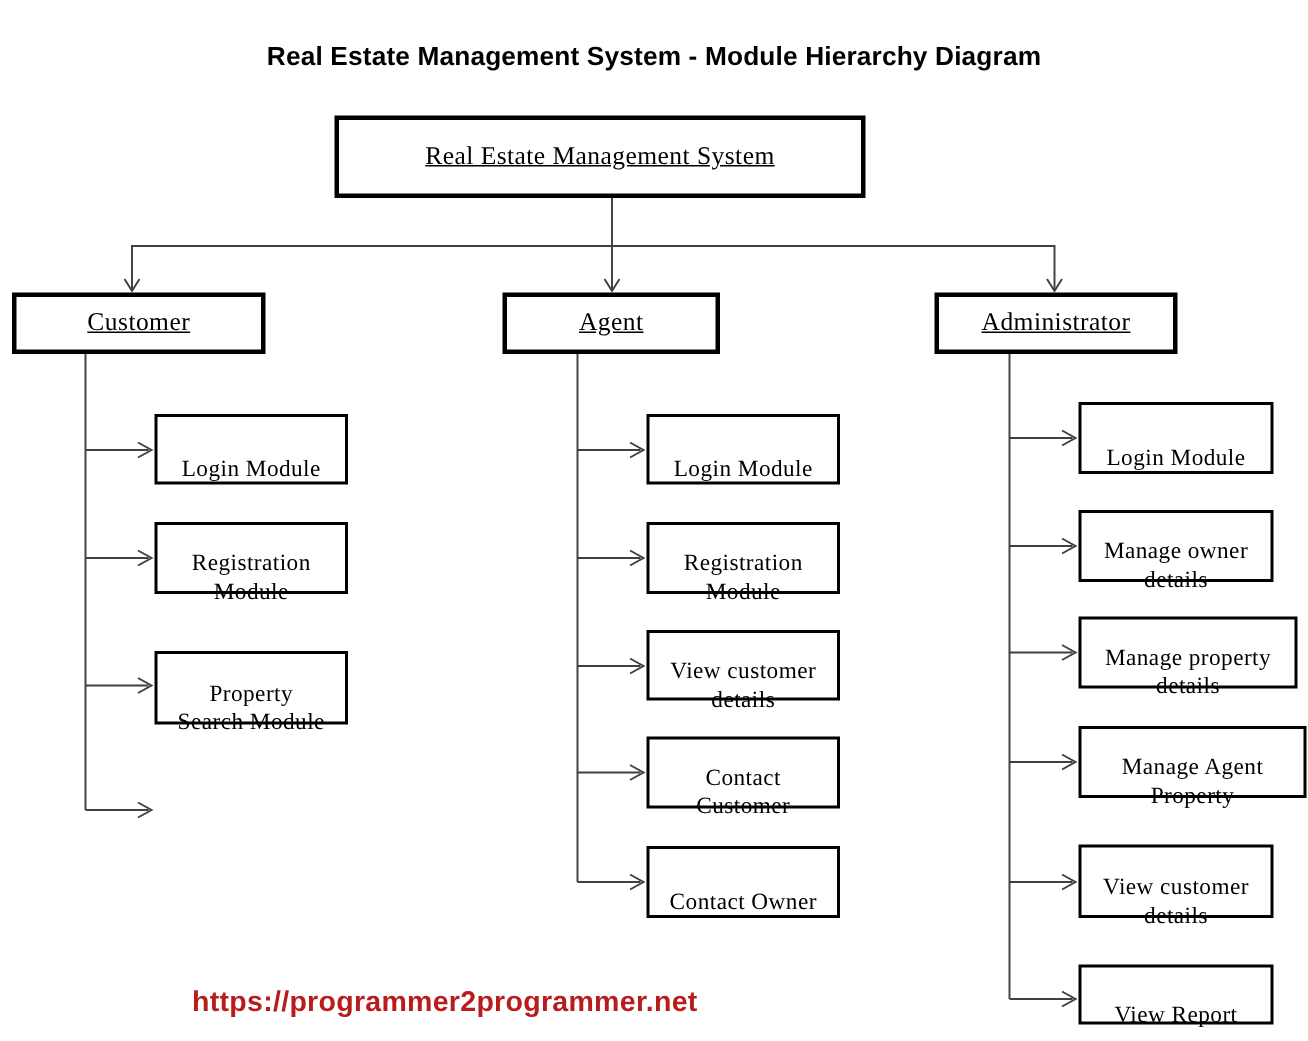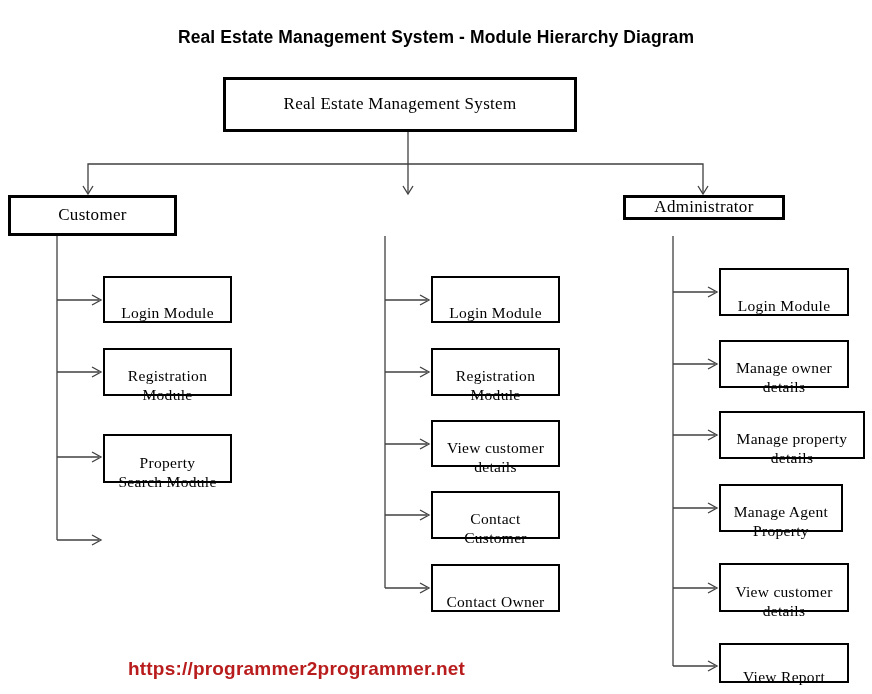--- a/index.html
+++ b/index.html
@@ -27,21 +27,21 @@
     position: absolute;
     box-sizing: border-box;
     background: #ffffff;
     border: 2px solid #000000;
     display: flex;
     align-items: center;
     justify-content: center;
     text-align: center;
     color: #000000;
   }
-  .box.main { border-width: 3px; }
+  .box.main { border-width: 3px; text-decoration: underline; }
   .box .lbl {
     white-space: pre-line;
     line-height: 1.22;
     letter-spacing: 0.3px;
   }
   .root-box .lbl { font-size: 17px; }
   .main .lbl { font-size: 17px; }
   .child .lbl { font-size: 15.5px; margin-top: 28px; }
   .footer {
     position: absolute;
@@ -114,21 +114,24 @@
 
   <div class="title">Real Estate Management System - Module Hierarchy Diagram</div>
 
   <div class="box main root-box" style="left:223px;top:77px;width:354px;height:55px">
     <span class="lbl">Real Estate Management System</span>
   </div>
 
   <div class="box main" style="left:8px;top:195px;width:169px;height:41px">
     <span class="lbl">Customer</span>
   </div>
-  <div class="box main" style="left:623px;top:195px;width:162px;height:25px">
+  <div class="box main" style="left:335px;top:195px;width:145px;height:41px">
+    <span class="lbl">Agent</span>
+  </div>
+  <div class="box main" style="left:623px;top:195px;width:162px;height:41px">
     <span class="lbl">Administrator</span>
   </div>
 
   <div class="box child" style="left:103px;top:276px;width:129px;height:47px">
     <span class="lbl">Login Module</span>
   </div>
   <div class="box child" style="left:103px;top:348px;width:129px;height:48px">
     <span class="lbl">Registration
 Module</span>
   </div>
@@ -160,21 +163,21 @@
     <span class="lbl">Login Module</span>
   </div>
   <div class="box child" style="left:719px;top:340px;width:130px;height:48px">
     <span class="lbl">Manage owner
 details</span>
   </div>
   <div class="box child" style="left:719px;top:411px;width:146px;height:48px">
     <span class="lbl">Manage property
 details</span>
   </div>
-  <div class="box child" style="left:719px;top:484px;width:124px;height:48px">
+  <div class="box child" style="left:719px;top:484px;width:152px;height:48px">
     <span class="lbl">Manage Agent
 Property</span>
   </div>
   <div class="box child" style="left:719px;top:563px;width:130px;height:49px">
     <span class="lbl">View customer
 details</span>
   </div>
   <div class="box child" style="left:719px;top:643px;width:130px;height:40px">
     <span class="lbl">View Report</span>
   </div>

